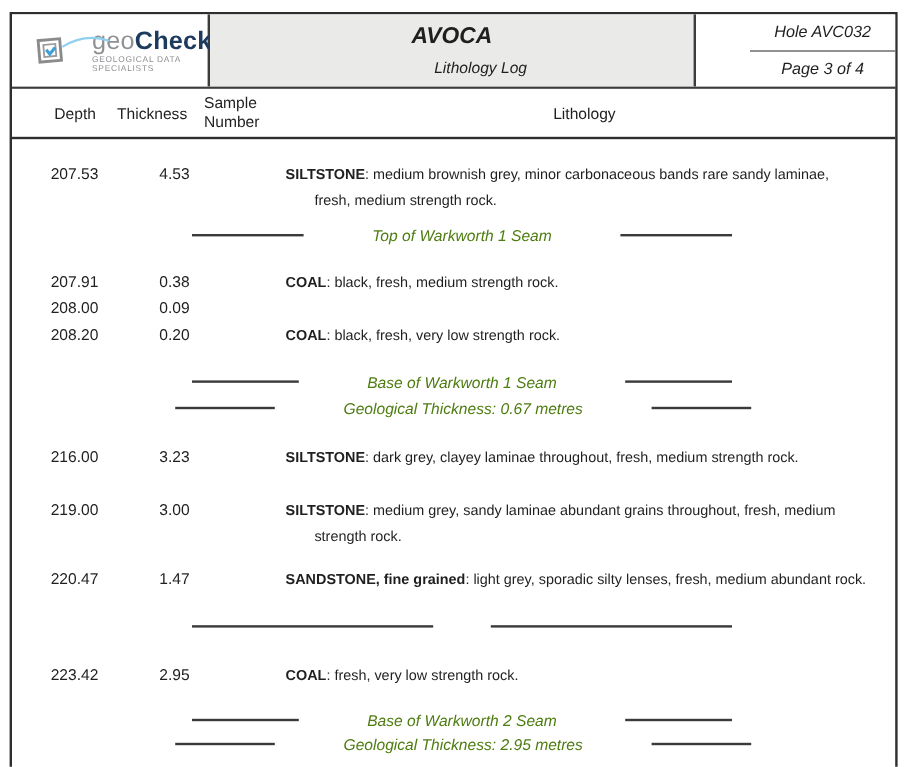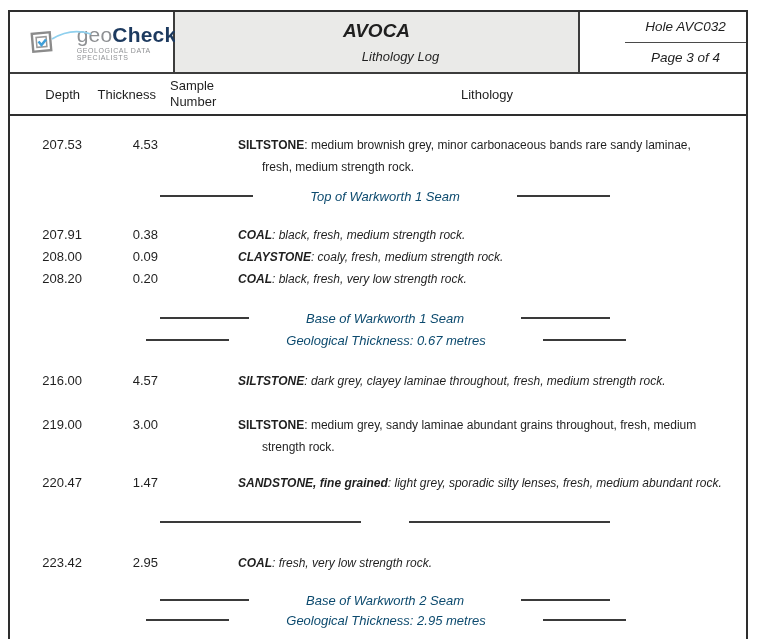--- a/index.html
+++ b/index.html
@@ -34,24 +34,24 @@
        align-items:center;border-bottom:2px solid #2e2e2e;font-size:13px;}
   .ch-right{text-align:right;padding-right:2px;}
   .ch-sample{padding-left:12px;line-height:1.25;}
   .ch-center{text-align:center;}
   
   .tbody{padding-top:0;}
   .row{display:grid;grid-template-columns:72px 76px 70px 1fr;font-size:13px;line-height:22px;}
   .num{text-align:right;}
   .lith{font-size:12px;padding-left:10px;}
   .lith-inner{display:inline-block;padding-left:24px;text-indent:-24px;max-width:460px;}
-  .nowrap .lith-inner{white-space:nowrap;max-width:none;font-style:italic;}
+  .nowrap .lith-inner{white-space:nowrap;max-width:none;}
   .rock{font-weight:700;}
   
-  .sep{display:flex;align-items:center;height:20px;font-style:italic;font-size:13px;color:#0c4a6e;gap:48px;}
+  .sep{display:flex;align-items:center;height:20px;font-style:italic;font-size:13px;color:#4d7c0f;gap:48px;}
   .sep .line{flex:1;border-top:2px solid #3a3a3a;}
   .sep .sep-label{padding:0 9px;white-space:nowrap;}
   .sep.seam{width:450px;margin-left:150px;}
   .sep.geo{width:480px;margin-left:136px;}
 </style>
 </head>
 <body>
 
 <div class="viewport">
   <div class="doc">
@@ -112,21 +112,20 @@
         <div class="num">207.91</div>
         <div class="num">0.38</div>
         <div></div>
         <div class="lith"><span class="lith-inner"><span class="rock">COAL</span><span>: black, fresh, medium strength rock.</span></span></div>
       </div>
 
       <div class="row nowrap">
         <div class="num">208.00</div>
         <div class="num">0.09</div>
         <div></div>
-        <div class="lith"><span class="lith-inner"><span class="rock">CLAYSTONE</span><span>: coaly, fresh, medium strength rock.</span></span></div>
       </div>
 
       <div class="row nowrap">
         <div class="num">208.20</div>
         <div class="num">0.20</div>
         <div></div>
         <div class="lith"><span class="lith-inner"><span class="rock">COAL</span><span>: black, fresh, very low strength rock.</span></span></div>
       </div>
 
       <div class="sep seam" style="margin-top:18px">
@@ -136,21 +135,21 @@
       </div>
 
       <div class="sep geo" style="margin-top:2px">
         <span class="line"></span>
         <span class="sep-label">Geological Thickness: 0.67 metres</span>
         <span class="line"></span>
       </div>
 
       <div class="row nowrap" style="margin-top:20px">
         <div class="num">216.00</div>
-        <div class="num">4.57</div>
+        <div class="num">3.23</div>
         <div></div>
         <div class="lith"><span class="lith-inner"><span class="rock">SILTSTONE</span><span>: dark grey, clayey laminae throughout, fresh, medium strength rock.</span></span></div>
       </div>
 
       <div class="row" style="margin-top:22px">
         <div class="num">219.00</div>
         <div class="num">3.00</div>
         <div></div>
         <div class="lith"><span class="lith-inner"><span class="rock">SILTSTONE</span><span>: medium grey, sandy laminae abundant grains throughout, fresh, medium strength rock.</span></span></div>
       </div>

